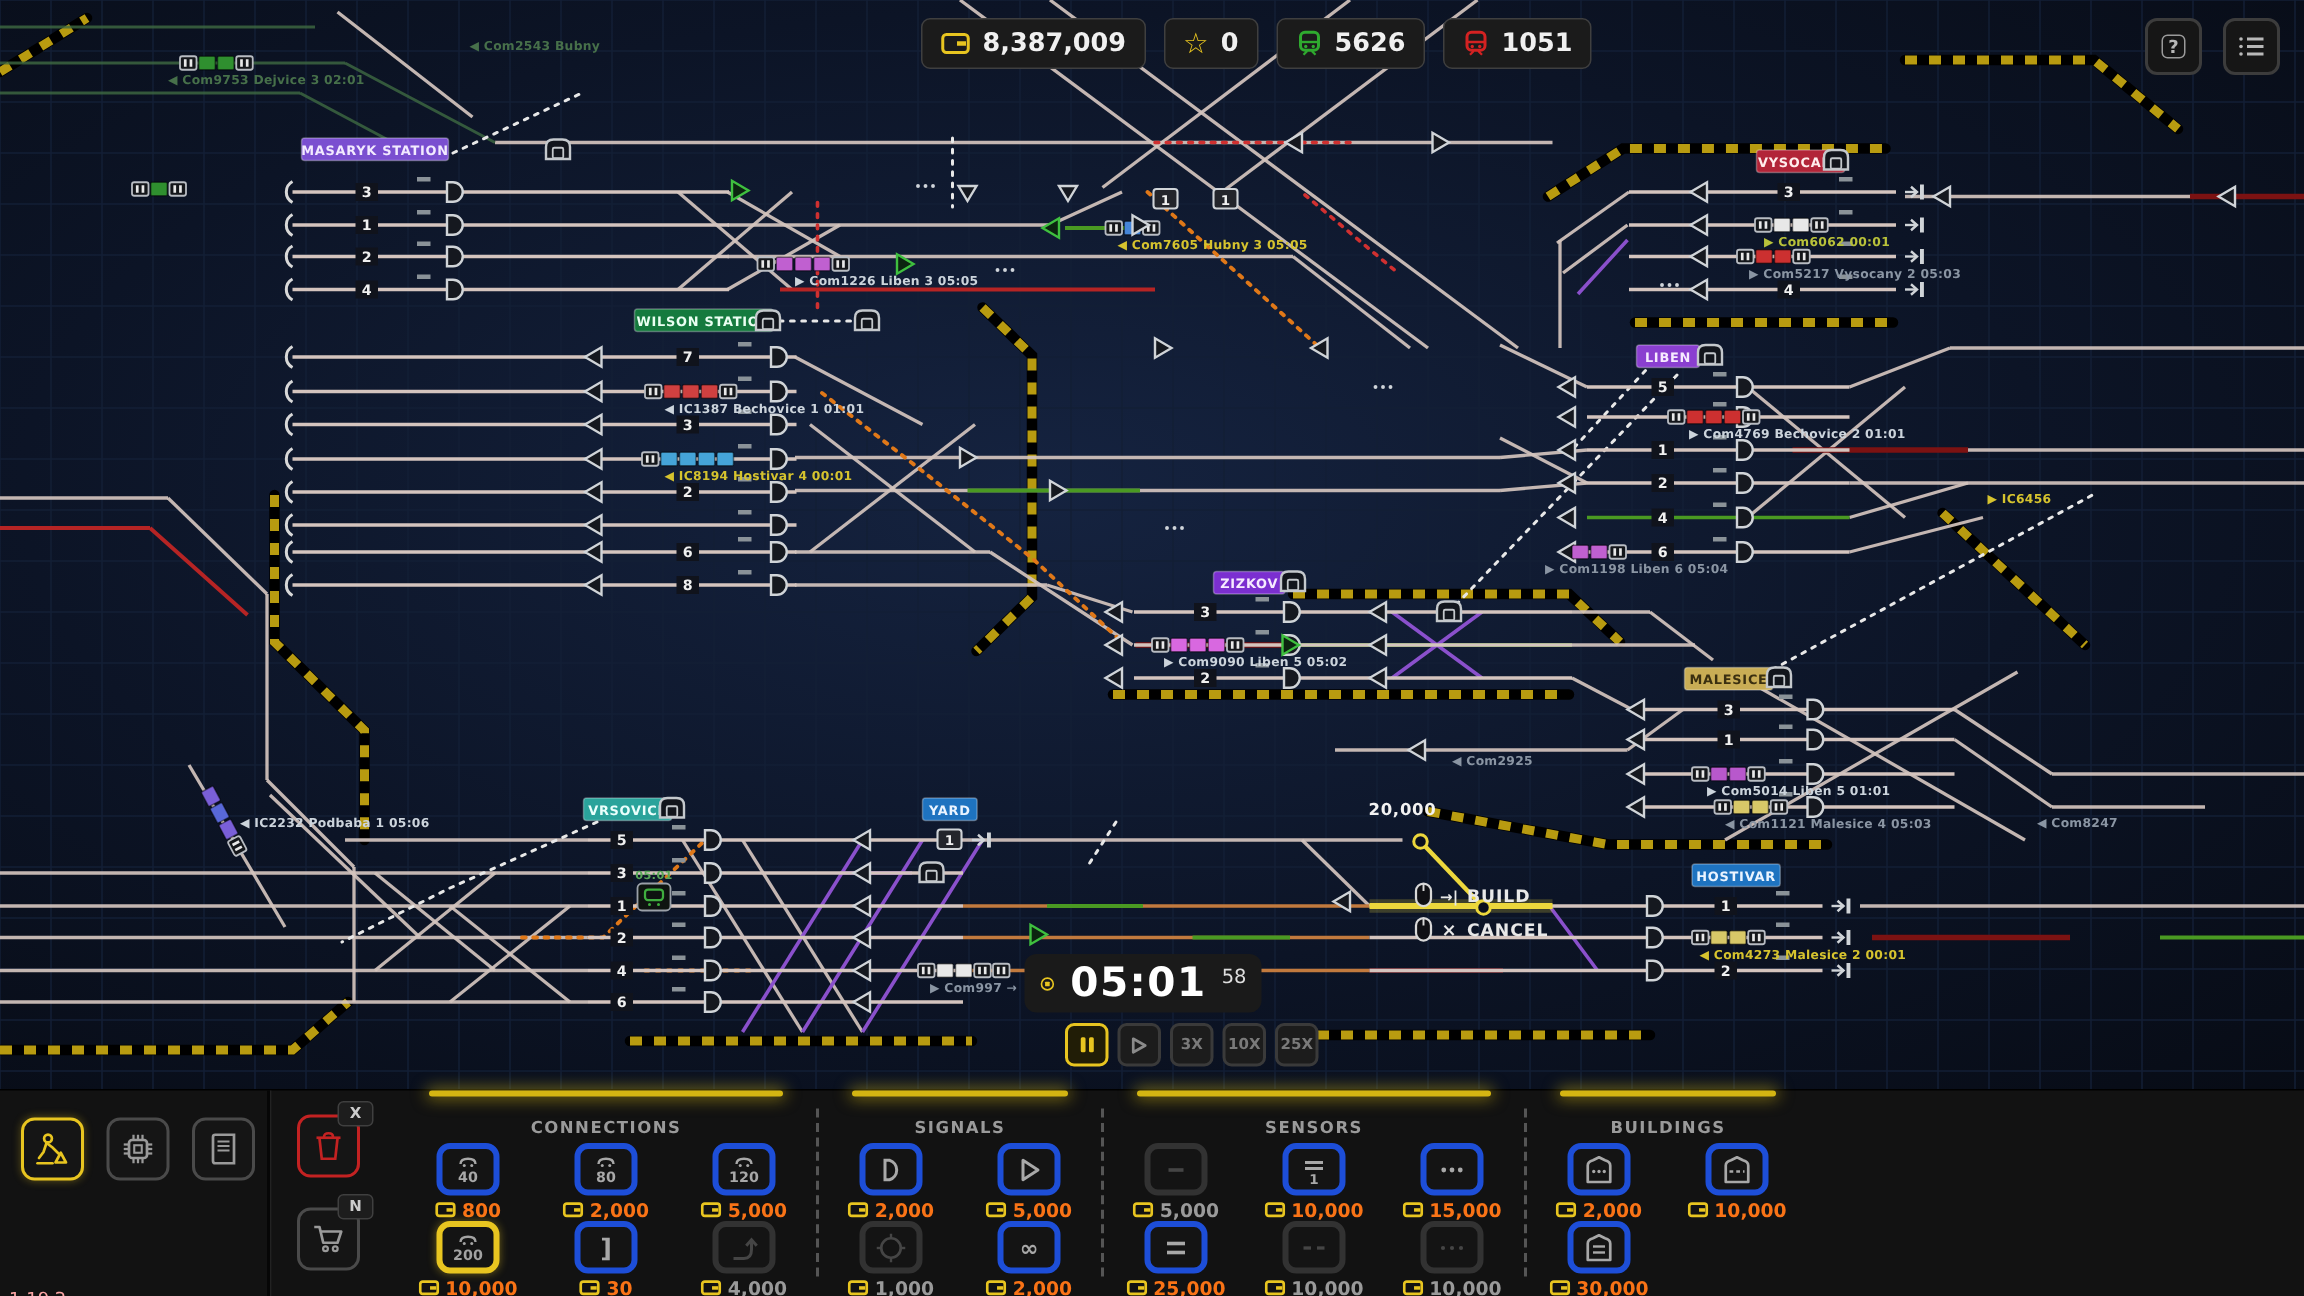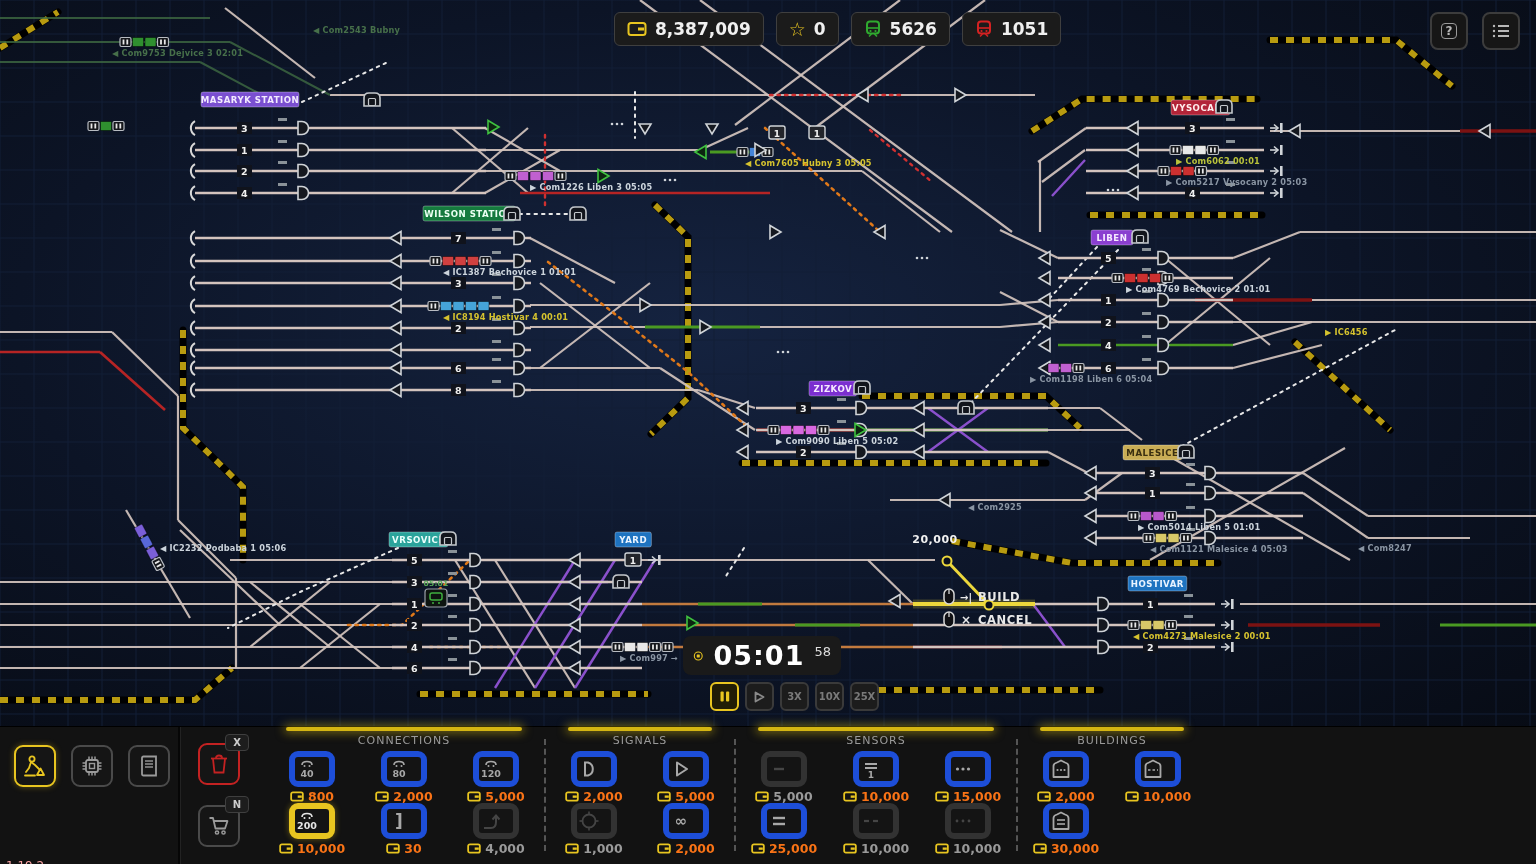--- a/index.html
+++ b/index.html
@@ -50,26 +50,26 @@
   #tooldiv{position:absolute;left:178px;top:0;width:2px;height:138px;background:#060606;border-right:1px solid #222;}
   #sidecol{position:absolute;left:198px;top:16px;display:flex;flex-direction:column;gap:20px;}
   .badge{position:absolute;right:-9px;top:-9px;min-width:16px;height:15px;padding:0 3px;background:#1d1d1d;
          border:1px solid #3f3f3f;border-radius:4px;color:#ccc;font-size:10px;font-weight:bold;
          display:flex;align-items:center;justify-content:center;}
   .btnwrap{position:relative;}
   #shop{position:absolute;left:266px;top:0;display:flex;align-items:flex-start;}
   .sep{border-left:2px dashed #555;height:112px;margin:12px 2px 0 2px;}
   .shop-section{display:flex;flex-direction:column;align-items:center;padding:0 14px;}
   .ybar{height:4px;background:#d4b512;box-shadow:0 0 10px 2px rgba(220,190,20,.5);border-radius:2px;align-self:stretch;margin:0 6px;}
-  .stitle{color:#9a9a9a;font-size:11px;font-weight:normal;letter-spacing:1px;margin:3px 0 4px 0;text-transform:uppercase;}
+  .stitle{color:#9a9a9a;font-size:11px;font-weight:bold;letter-spacing:1px;margin:14px 0 4px 0;text-transform:uppercase;}
   .sgrid{display:grid;grid-auto-rows:52px;column-gap:28px;row-gap:0;}
   .sitem{display:flex;flex-direction:column;align-items:center;width:64px;}
-  .ibtn{width:34px;height:34px;border-radius:9px;border:6px solid #1d4ed8;background:#141414;
-        display:flex;align-items:center;color:#a8a8a8;}
-  .sitem.sel .ibtn{border-color:#e8c520;color:#e5e5e5;box-shadow:0 0 6px rgba(232,197,32,.4);}
+  .ibtn{width:34px;height:34px;border-radius:9px;border:4px solid #1d4ed8;background:#141414;
+        display:flex;align-items:center;justify-content:center;color:#a8a8a8;}
+  .sitem.sel .ibtn{border-color:#e8c520;color:#a3a3a3;box-shadow:0 0 6px rgba(232,197,32,.4);}
   .sitem.dis .ibtn{border-color:#323232;color:#454545;}
   .price{display:flex;align-items:center;gap:4px;margin-top:2px;color:#f97316;font-size:12.5px;font-weight:bold;}
   .sitem.dis .price{color:#9a9a9a;}
   #version{position:absolute;left:6px;top:843px;color:#fca5a5;font-size:12px;margin-top:16px;}
 </style>
 </head>
 <body>
 <div id="app">
 
 

